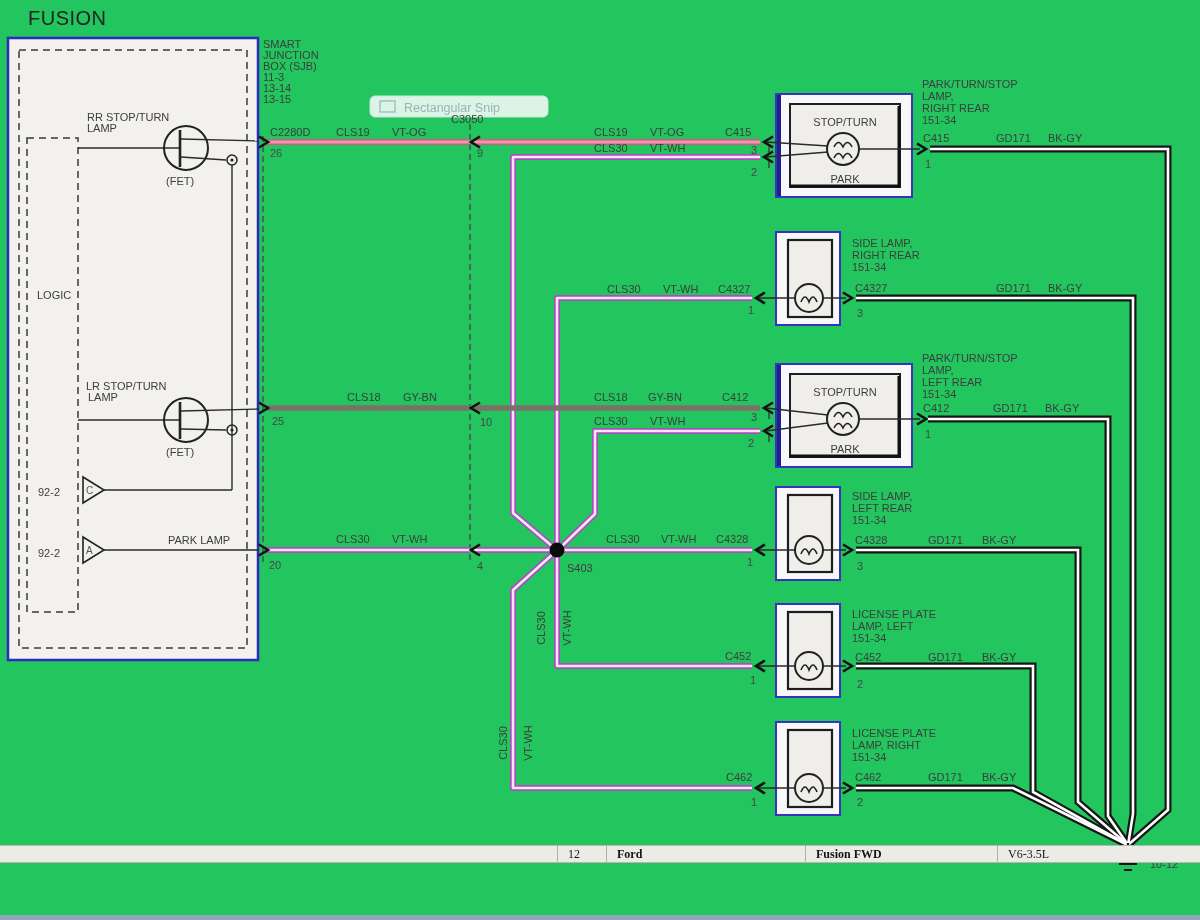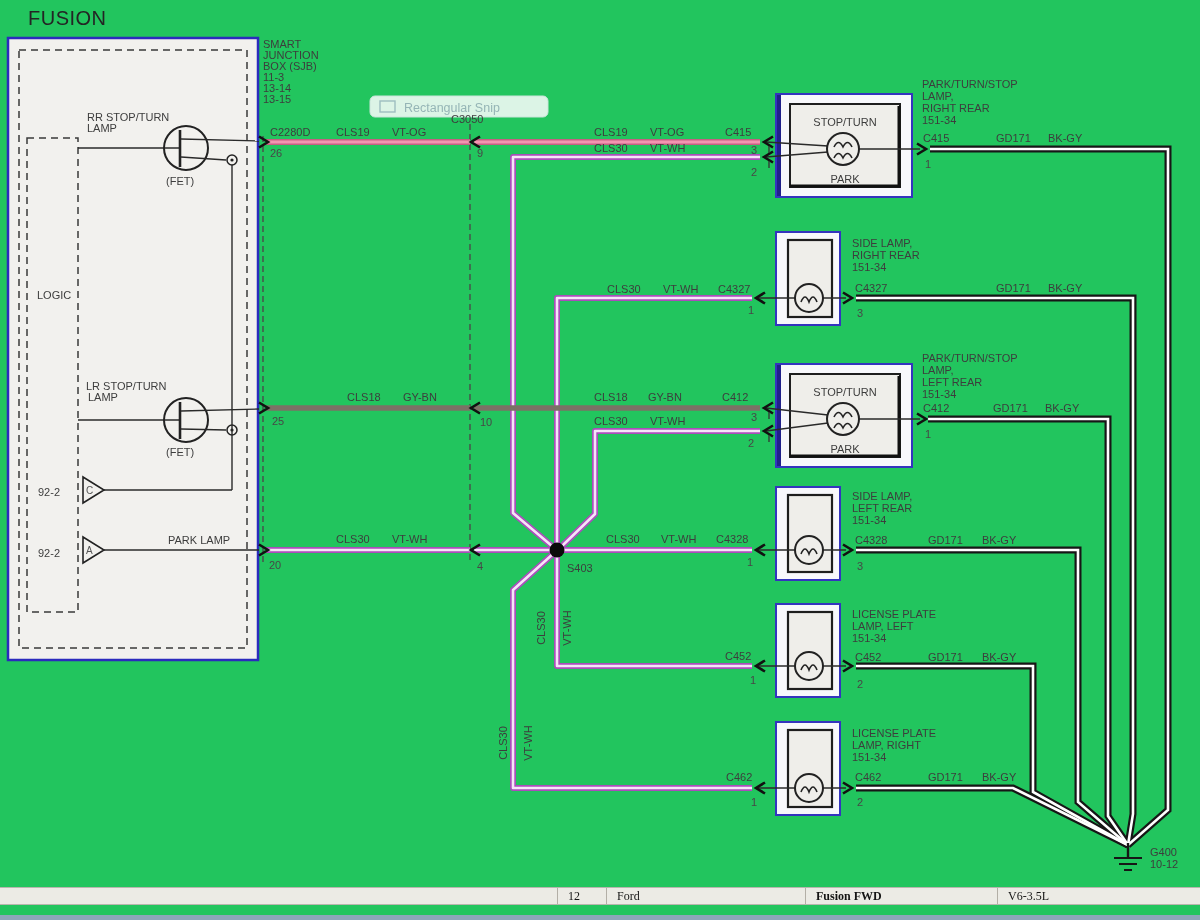--- a/index.html
+++ b/index.html
@@ -20,27 +20,27 @@
   .arrow{stroke:#111;stroke-width:2.6;fill:none;stroke-linejoin:miter;stroke-linecap:butt;}
   .tick{stroke:#333;stroke-width:1.3;fill:none;}
   .lbl{font-family:"Liberation Sans",sans-serif;font-size:11px;fill:#3d3d3d;}
   .pin{font-family:"Liberation Sans",sans-serif;font-size:11px;fill:#474747;}
   .tri-letter{font-family:"Liberation Sans",sans-serif;font-size:10px;fill:#555;}
   .title-text{font-family:"Liberation Sans",sans-serif;font-size:20px;fill:#242424;letter-spacing:.5px;}
   .wm-text{font-family:"Liberation Sans",sans-serif;font-size:12.5px;fill:#aab3c6;}
   .bulb{fill:#efeeea;stroke:#222;stroke-width:2;}
   .fil{stroke:#222;stroke-width:1.6;fill:none;}
   
-  .statusbar{position:absolute;left:0;top:887px;width:1200px;height:18px;background:#ecebe5;
+  .statusbar{position:absolute;left:0;top:845px;width:1200px;height:18px;background:#ecebe5;
              border-top:1px solid #b9b6ae;border-bottom:1px solid #b9b6ae;display:flex;
              font-family:"Liberation Serif",serif;font-size:12px;color:#141414;box-sizing:border-box;}
   .sb-cell{border-right:1px solid #b3afa6;padding:1px 0 0 10px;box-sizing:border-box;height:100%;}
   .sb-c0{width:558px;}
   .sb-c1{width:49px;}
-  .sb-c2{width:199px;}
+  .sb-c2{width:199px;font-weight:bold;}
   .sb-c3{width:192px;font-weight:bold;}
   .sb-c4{width:202px;border-right:none;}
   .bottom-strip{position:absolute;left:0;top:915px;width:1200px;height:5px;background:#8da6b9;}
 </style>
 </head>
 <body>
 
 <div id="page">
 <svg id="diagram" width="1200" height="897" viewBox="0 0 1200 897">
 

